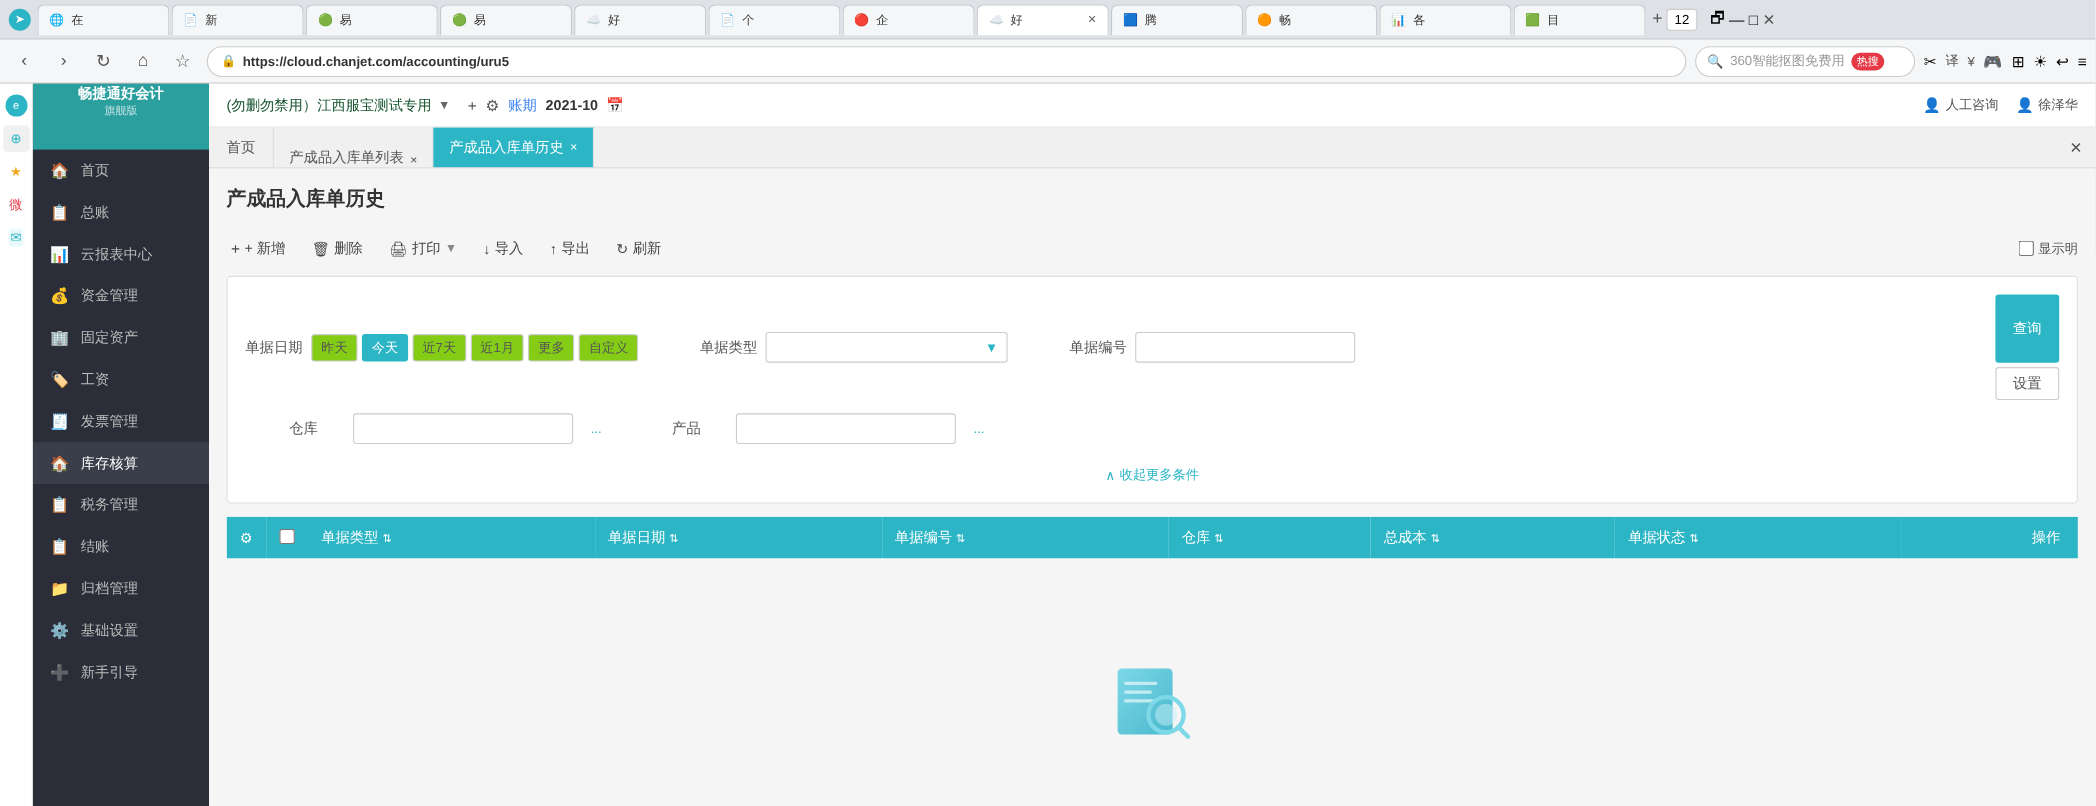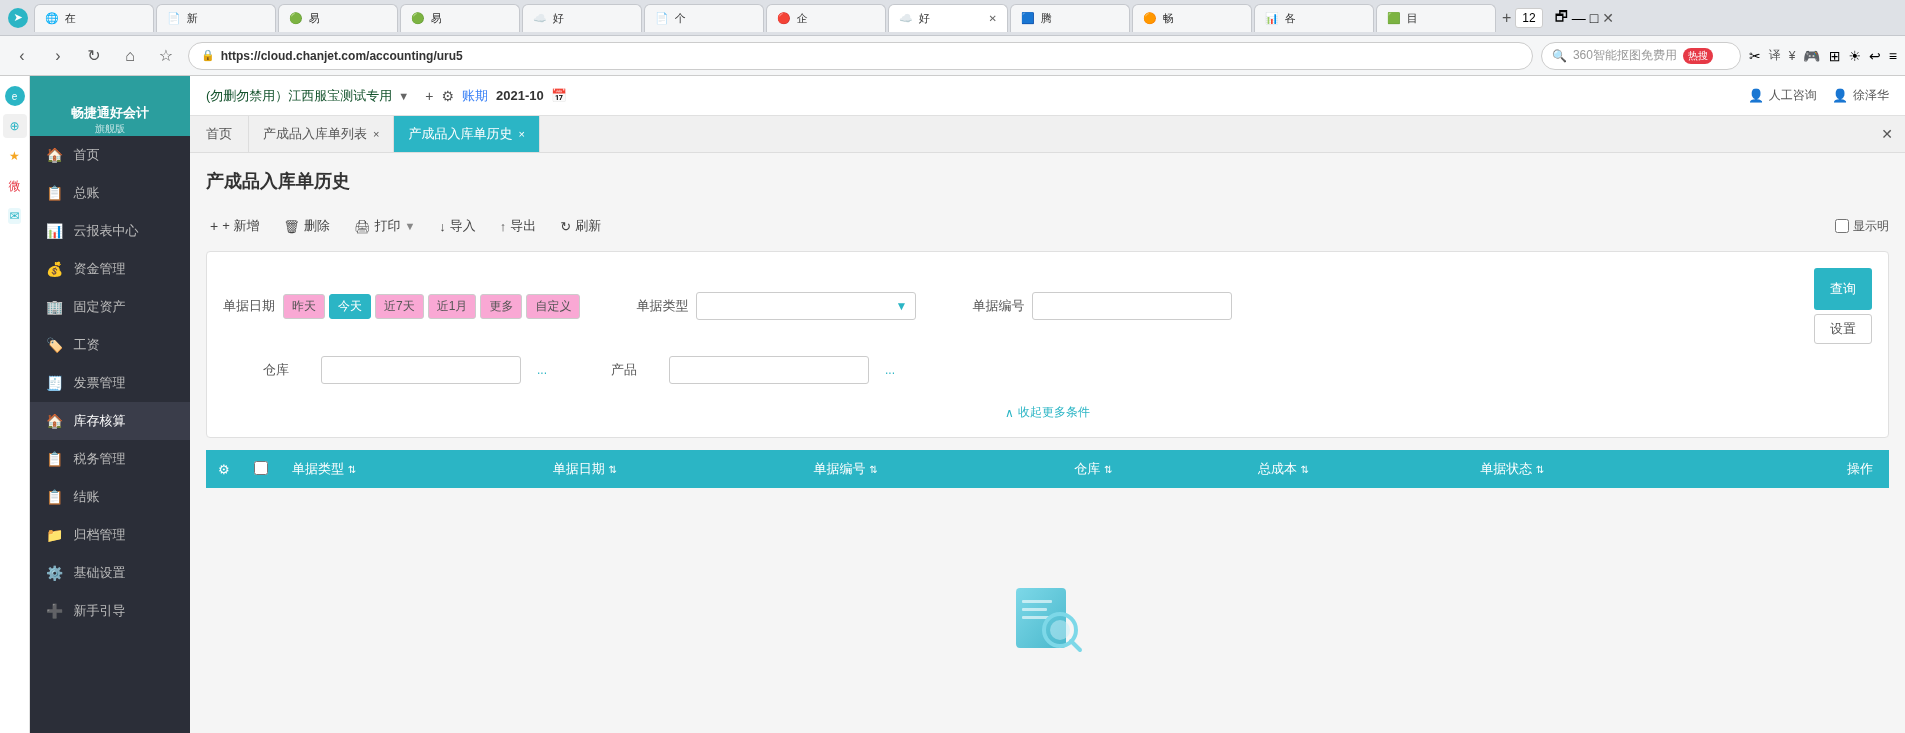--- a/index.html
+++ b/index.html
@@ -21,46 +21,46 @@
 
     
     .main-layout { display: flex; flex: 1; overflow: hidden; }
 
     
     .left-icon-bar { width: 30px; background: #fff; border-right: 1px solid #e0e0e0; display: flex; flex-direction: column; align-items: center; padding: 8px 0; gap: 6px; }
     .left-icon { width: 24px; height: 24px; display: flex; align-items: center; justify-content: center; cursor: pointer; border-radius: 4px; }
 
     
     .app-sidebar { width: 160px; background: #2b2e38; display: flex; flex-direction: column; }
-    .sidebar-logo { height: 60px; background: #2b9e9e; display: flex; align-items: center; justify-content: flex-end; flex-direction: column; }
+    .sidebar-logo { height: 60px; background: #2b9e9e; display: flex; align-items: center; justify-content: flex-start; flex-direction: column; }
     .sidebar-logo-text { color: #fff; font-size: 13px; font-weight: bold; }
     .sidebar-logo-sub { color: rgba(255,255,255,0.7); font-size: 10px; }
     .sidebar-nav { flex: 1; overflow-y: auto; }
     .sidebar-item { display: flex; align-items: center; gap: 10px; padding: 10px 16px; color: #bbb; cursor: pointer; font-size: 13px; }
     .sidebar-item.active { background: #3a3d4a; color: #fff; }
     .sidebar-item .icon { font-size: 14px; }
 
     
     .main-content { flex: 1; background: #f5f5f5; display: flex; flex-direction: column; overflow: hidden; }
 
     
     .content-body { flex: 1; overflow-y: auto; padding: 16px; }
     
     .page-title { font-size: 18px; color: #333; font-weight: bold; margin-bottom: 16px; }
-    .btn-query { background: #2bb5c5; color: #fff; border: none; padding: 12px 16px; border-radius: 3px; cursor: pointer; font-size: 13px; }
+    .btn-query { background: #2bb5c5; color: #fff; border: none; padding: 22px 16px; border-radius: 3px; cursor: pointer; font-size: 13px; }
     .btn-settings { background: #fff; color: #555; border: 1px solid #ccc; padding: 5px 14px; border-radius: 3px; cursor: pointer; font-size: 13px; }
 
     
     .search-form { background: #fff; border: 1px solid #e0e0e0; border-radius: 4px; padding: 16px; margin-bottom: 12px; }
     .search-row { display: flex; align-items: center; gap: 16px; margin-bottom: 12px; }
     .search-field { display: flex; align-items: center; gap: 8px; }
     .search-label { font-size: 13px; color: #555; white-space: nowrap; min-width: 50px; }
     .search-input { border: 1px solid #ccc; padding: 4px 8px; border-radius: 3px; font-size: 12px; color: #333; width: 200px; height: 28px; }
     .date-filter { display: flex; align-items: center; gap: 4px; }
-    .date-btn { padding: 3px 8px; border: 1px solid #ccc; border-radius: 3px; cursor: pointer; font-size: 12px; color: #555; background: #f9a8d4; }
+    .date-btn { padding: 3px 8px; border: 1px solid #ccc; border-radius: 3px; cursor: pointer; font-size: 12px; color: #555; background: #84cc16; }
     .date-btn.active { background: #2bb5c5; color: #fff; border-color: #2bb5c5; }
     .type-select { border: 1px solid #ccc; padding: 4px 8px; border-radius: 3px; font-size: 12px; width: 200px; height: 28px; display: flex; align-items: center; justify-content: space-between; cursor: pointer; }
     .number-input { border: 1px solid #ccc; padding: 4px 8px; border-radius: 3px; font-size: 12px; width: 200px; height: 28px; }
     .search-input-wide { border: 1px solid #ccc; padding: 4px 8px; border-radius: 3px; font-size: 12px; color: #333; width: 300px; height: 28px; }
     .collapse-btn { display: flex; align-items: center; justify-content: center; gap: 4px; color: #2bb5c5; font-size: 12px; cursor: pointer; margin-top: 8px; }
     .ellipsis-btn { color: #2bb5c5; font-size: 12px; cursor: pointer; padding: 0 8px; }
 
     
     .data-table { width: 100%; border-collapse: collapse; background: #fff; }
     .table-header { background: #2bb5c5; color: #fff; }
@@ -294,21 +294,21 @@
             <span>👤</span>
             <span style="font-size:12px;color:#555;">徐泽华</span>
           </div>
         </div>
       </div>
 
       <div class="main-tabs-row">
         <div style="padding:0 16px;height:36px;display:flex;align-items:center;font-size:13px;color:#555;cursor:pointer;border-right:1px solid #ddd;">
           <span>首页</span>
         </div>
-        <div style="padding:0 14px;height:36px;display:flex;align-items:center;gap:6px;font-size:13px;color:#555;cursor:pointer;border-right:1px solid #ddd;background:#f0f0f0;">
+        <div style="padding:0 14px;height:36px;display:flex;align-items:flex-end;gap:6px;font-size:13px;color:#555;cursor:pointer;border-right:1px solid #ddd;background:#f0f0f0;">
           <span>产成品入库单列表</span>
           <span style="font-size:11px;">×</span>
         </div>
         <div style="padding:0 14px;height:36px;display:flex;align-items:center;gap:6px;font-size:13px;color:#fff;cursor:pointer;border-right:1px solid #ddd;background:#2bb5c5;">
           <span>产成品入库单历史</span>
           <span style="font-size:11px;">×</span>
         </div>
         <div style="margin-left:auto;padding:0 12px;height:36px;display:flex;align-items:center;cursor:pointer;font-size:14px;color:#555;">✕</div>
       </div>
 

